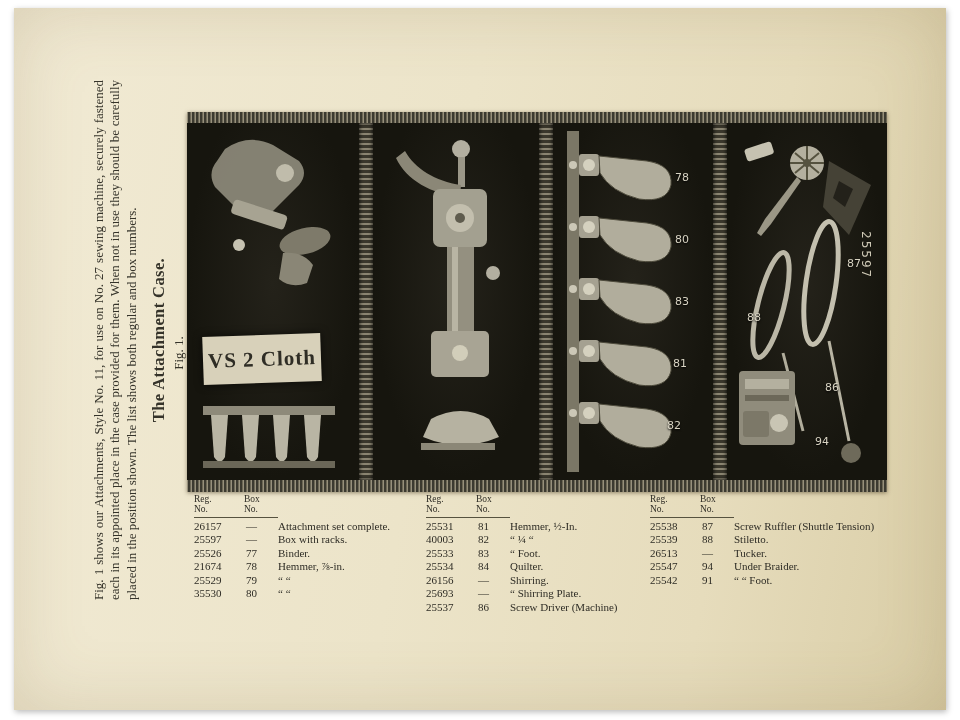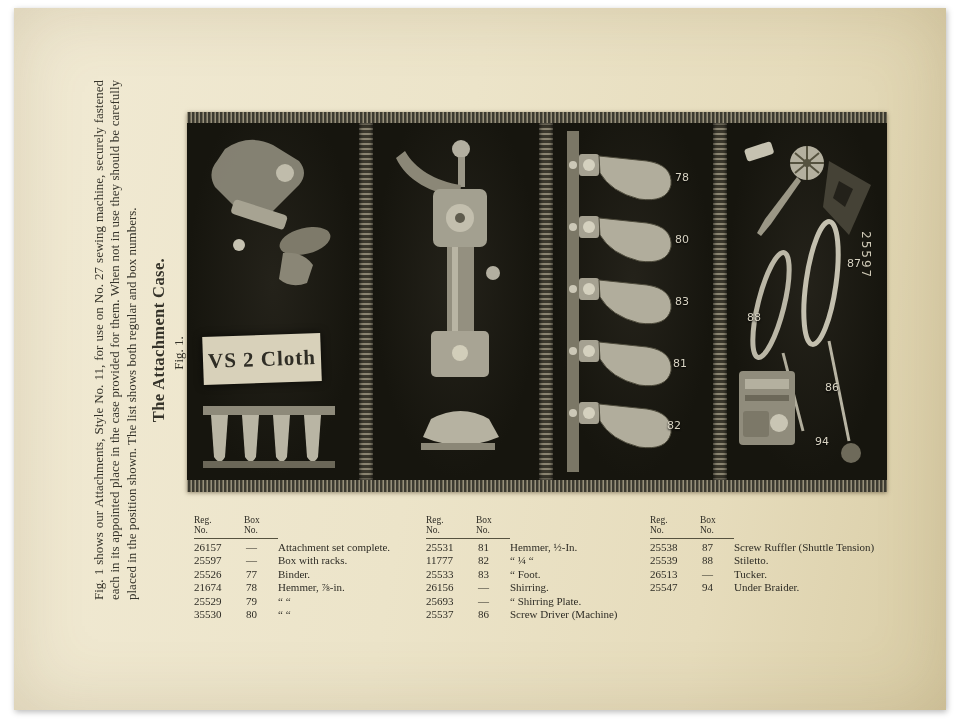--- a/index.html
+++ b/index.html
@@ -36,21 +36,21 @@
   .tag{
     position:absolute;left:16px;top:212px;width:118px;height:48px;background:#d8d1ba;
     color:#2f2d25;font-weight:bold;font-size:21px;letter-spacing:1px;
     display:flex;align-items:center;justify-content:center;transform:rotate(-2deg);
     box-shadow:0 0 8px rgba(0,0,0,.65);
   }
   .fig-num{position:absolute;color:#d8d3c2;font-size:11px;font-family:"DejaVu Sans",sans-serif;text-shadow:0 1px 2px #000;}
   .serial{position:absolute;left:146px;top:108px;color:#cfc9b6;font-size:12px;letter-spacing:2px;transform:rotate(90deg);transform-origin:left top;font-family:"DejaVu Sans",sans-serif;}
 
   
-  .tables{position:absolute;left:180px;top:486px;width:696px;display:flex;gap:6px;color:#2e2c25;margin-top:21px;}
+  .tables{position:absolute;left:180px;top:486px;width:696px;display:flex;gap:6px;color:#2e2c25;}
   .tgroup{}
   .tg1{width:226px;}
   .tg2{width:218px;}
   .tg3{width:240px;}
   .t-head{display:grid;grid-template-columns:50px 34px 1fr;font-size:9.5px;line-height:1.08;margin-bottom:2px;}
   .t-head .hcell{white-space:pre-line;border-bottom:1px solid #56523f;padding-bottom:2px;}
   .t-head .hspace{border-bottom:none;}
   .t-row{display:grid;grid-template-columns:50px 34px 1fr;font-size:11px;line-height:13.5px;}
   .t-box{padding-left:2px;}
   .t-desc{white-space:nowrap;}
@@ -227,31 +227,36 @@
       </div>
       <div>
 
           <div class="t-row">
             <span class="t-reg">25531</span>
             <span class="t-box">81</span>
             <span class="t-desc">Hemmer, ½-In.</span>
           </div>
 
           <div class="t-row">
-            <span class="t-reg">11777</span>
+            <span class="t-reg">40003</span>
             <span class="t-box">82</span>
             <span class="t-desc">“      ¼      “</span>
           </div>
 
           <div class="t-row">
             <span class="t-reg">25533</span>
             <span class="t-box">83</span>
             <span class="t-desc">“      Foot.</span>
           </div>
 
+          <div class="t-row">
+            <span class="t-reg">25534</span>
+            <span class="t-box">84</span>
+            <span class="t-desc">Quilter.</span>
+          </div>
 
           <div class="t-row">
             <span class="t-reg">26156</span>
             <span class="t-box">—</span>
             <span class="t-desc">Shirring.</span>
           </div>
 
           <div class="t-row">
             <span class="t-reg">25693</span>
             <span class="t-box">—</span>
@@ -293,18 +298,23 @@
             <span class="t-box">—</span>
             <span class="t-desc">Tucker.</span>
           </div>
 
           <div class="t-row">
             <span class="t-reg">25547</span>
             <span class="t-box">94</span>
             <span class="t-desc">Under Braider.</span>
           </div>
 
+          <div class="t-row">
+            <span class="t-reg">25542</span>
+            <span class="t-box">91</span>
+            <span class="t-desc">“      “      Foot.</span>
+          </div>
 
         </div>
     </div>
 
   </div>
 </div>
 
 </body></html>

